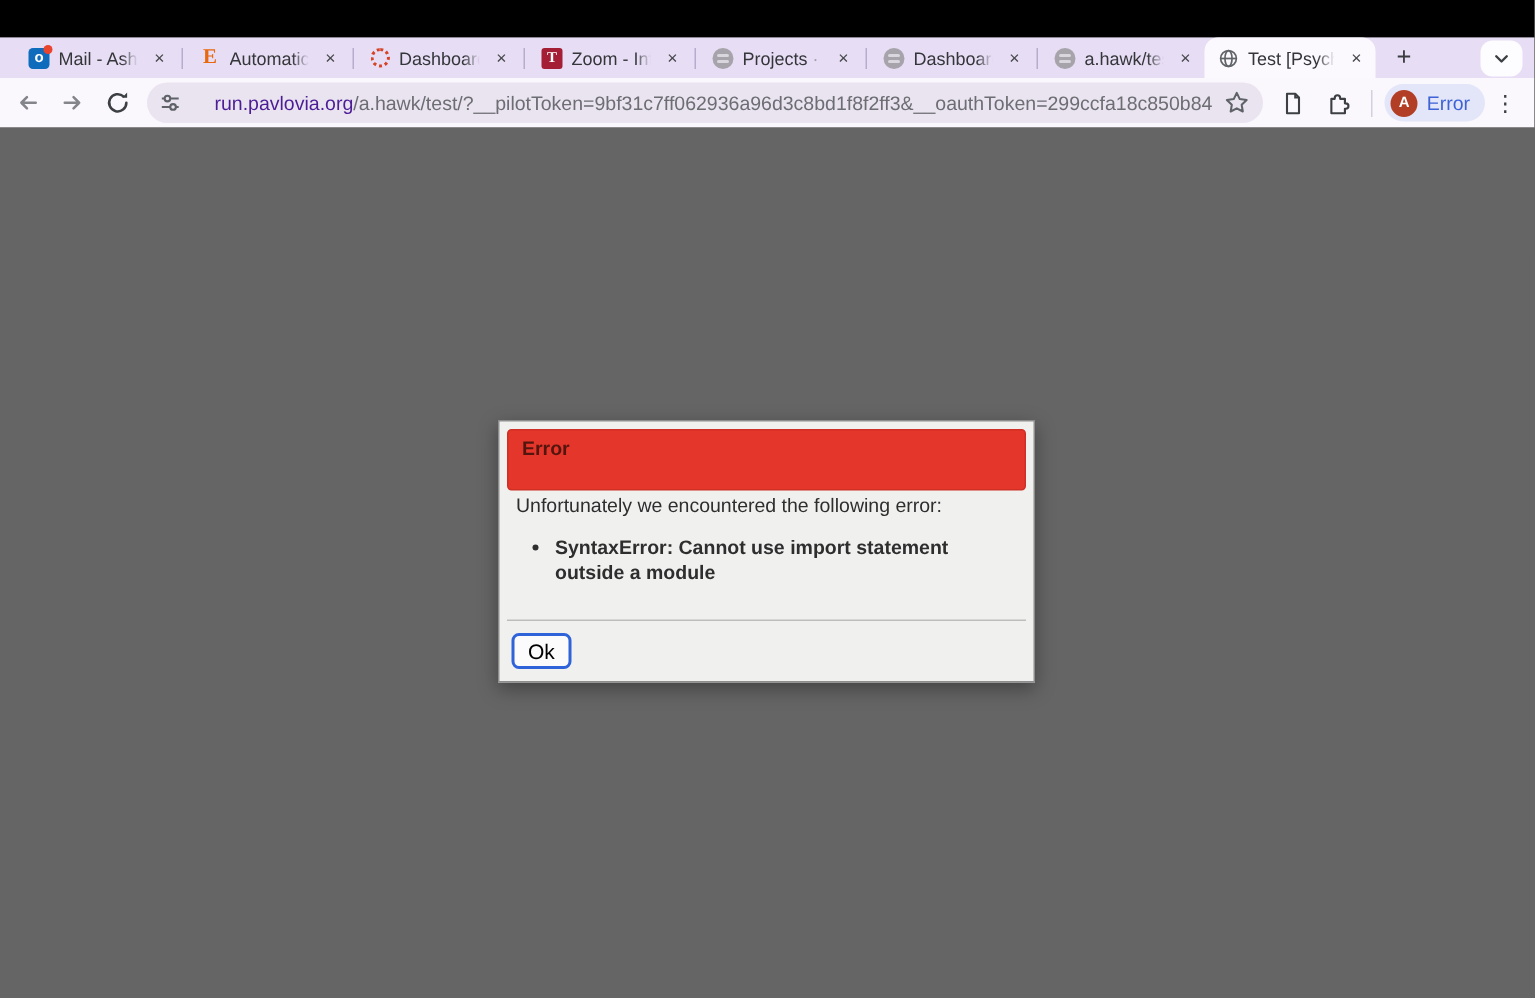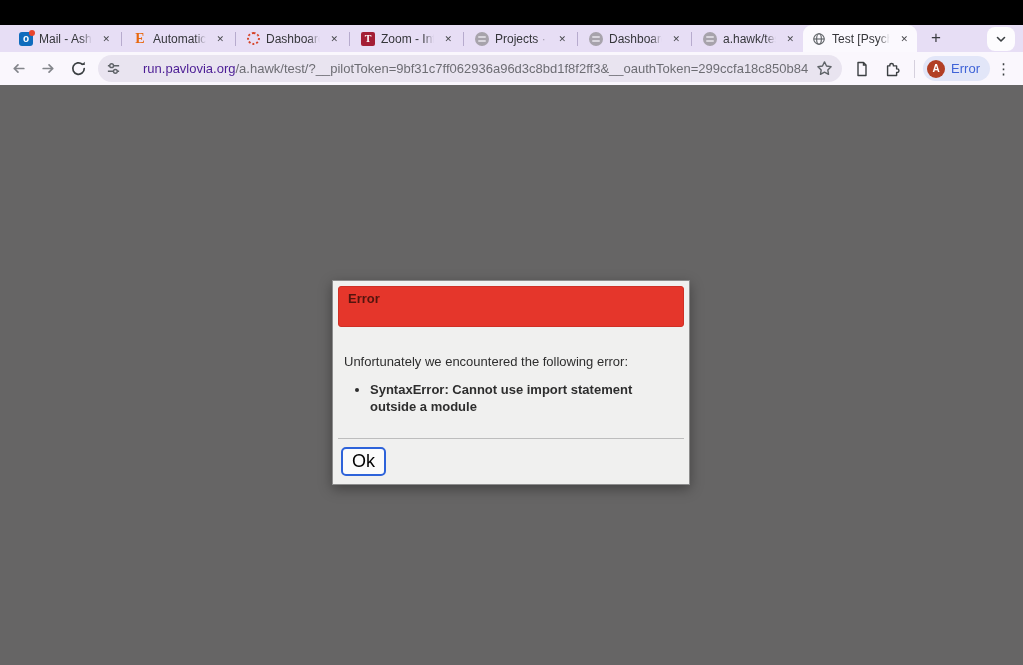--- a/index.html
+++ b/index.html
@@ -69,28 +69,28 @@
   .dialog {
     position: absolute; left: 332px; top: 195px; width: 358px;
     background: #f0f0ef; border: 1px solid #8d8d8d; padding: 5px;
     box-shadow: 0 4px 12px rgba(0,0,0,0.35);
     font-size: 13px; color: #2e2e2e;
   }
   .dialog-header {
     background: #e5362b; border: 1px solid #cf2f25; border-radius: 3px;
     padding: 4px 9px; font-weight: bold; color: #54150e; height: 41px;
   }
-  .dialog-body { padding: 27px 6px 0 6px; line-height: 1.3; }
+  .dialog-body { padding: 2px 6px 0 6px; line-height: 1.3; }
   .dialog-body ul { margin: 11px 0 22px 0; padding-left: 26px; }
   .dialog-body li { font-weight: bold; max-width: 292px; margin-bottom: 2px; }
   .dialog-advice { max-width: 330px; }
   .dialog-divider { border: none; border-top: 1px solid #bdbdbd; margin: 15px 0 0 0; }
   .dialog-buttons { padding: 8px 2px 3px 3px; }
   .ok-button {
-    font-family: "Liberation Sans", sans-serif; font-size: 18px; color: #000;
+    font-family: "Liberation Sans", sans-serif; font-size: 14px; color: #000;
     background: #fbfbfb; border: 2px solid #2e63da; border-radius: 5px;
     padding: 2px 9px; cursor: pointer;
   }
   svg { display: block; }
 </style>
 </head>
 <body>
 
 <div class="black-bar"></div>
 

